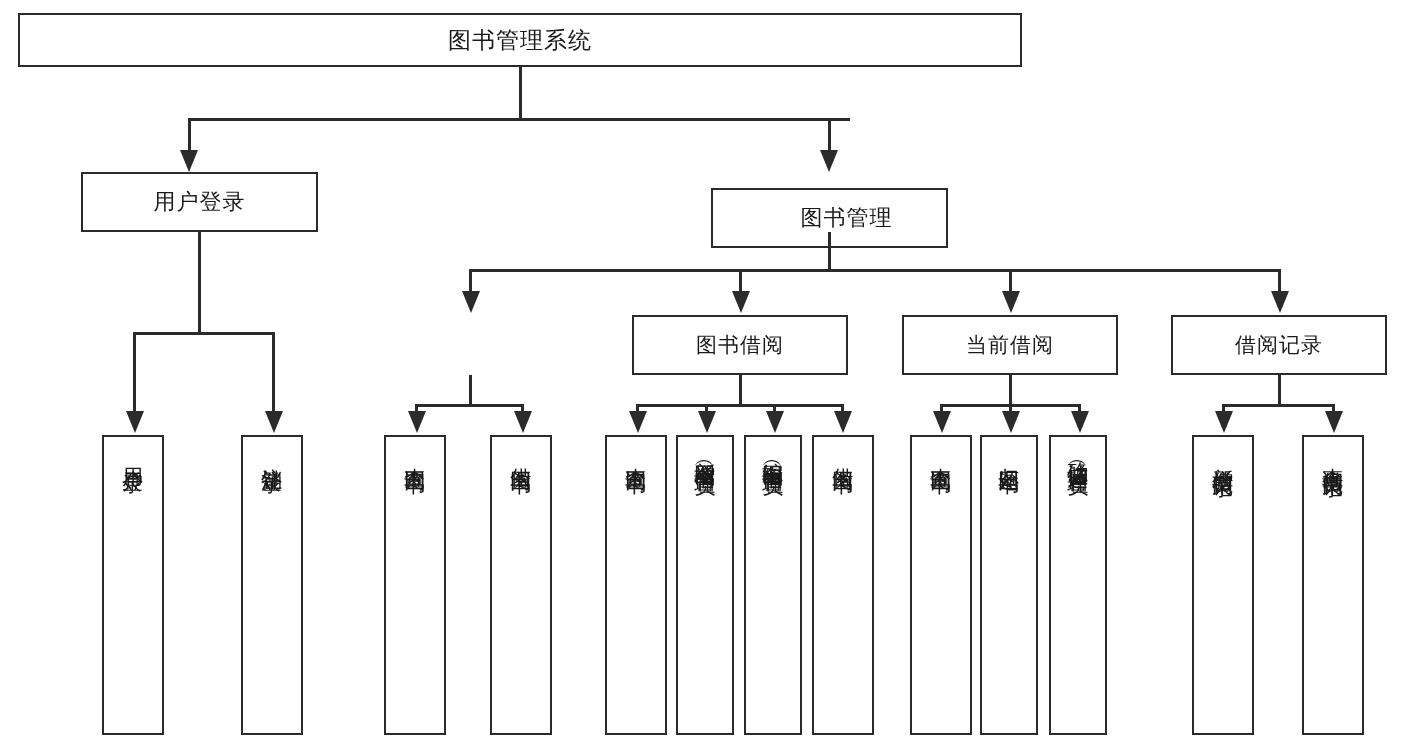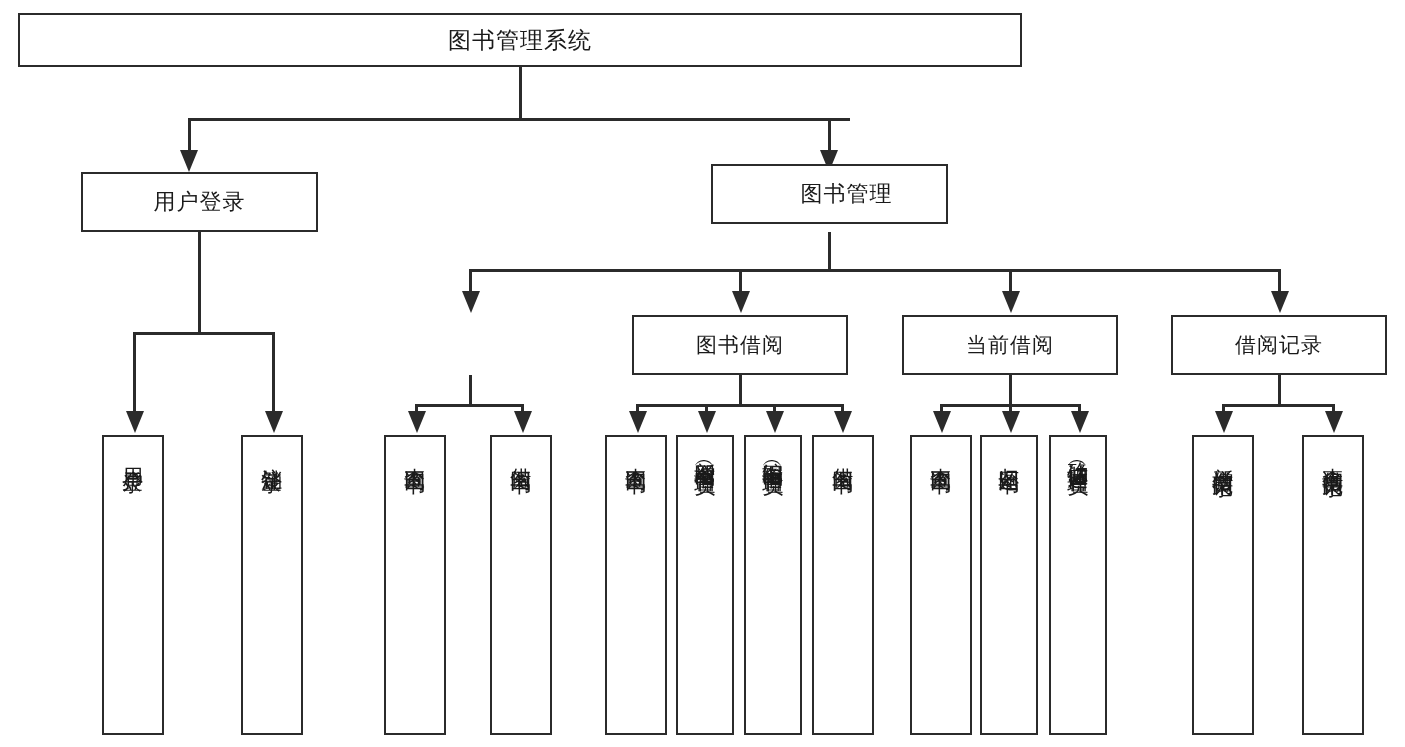--- a/index.html
+++ b/index.html
@@ -99,21 +99,21 @@
   <div class="ln h" style="left:188px; top:118px; width:662px;"></div>
 
   <div class="ln v" style="left:188px; top:118px; height:34px;"></div>
   <div class="arrow" style="left:180px; top:150px;"></div>
   <div class="ln v" style="left:828px; top:118px; height:34px;"></div>
   <div class="arrow" style="left:820px; top:150px;"></div>
 
   <div class="box level2" style="left:81px; top:172px; width:237px; height:60px;">
     <span>用户登录</span>
   </div>
-  <div class="box level2" style="left:711px; top:164px; width:237px; height:60px;padding-left:34px;">
+  <div class="box level2" style="left:711px; top:188px; width:237px; height:60px;padding-left:34px;">
     <span>图书管理</span>
   </div>
 
   <div class="ln v" style="left:198px; top:232px; height:102px;"></div>
   <div class="ln h" style="left:133px; top:332px; width:139px;"></div>
   <div class="ln v" style="left:133px; top:332px; height:81px;"></div>
   <div class="arrow" style="left:125.5px; top:411px;"></div>
   <div class="ln v" style="left:272px; top:332px; height:81px;"></div>
   <div class="arrow" style="left:264.5px; top:411px;"></div>
 

